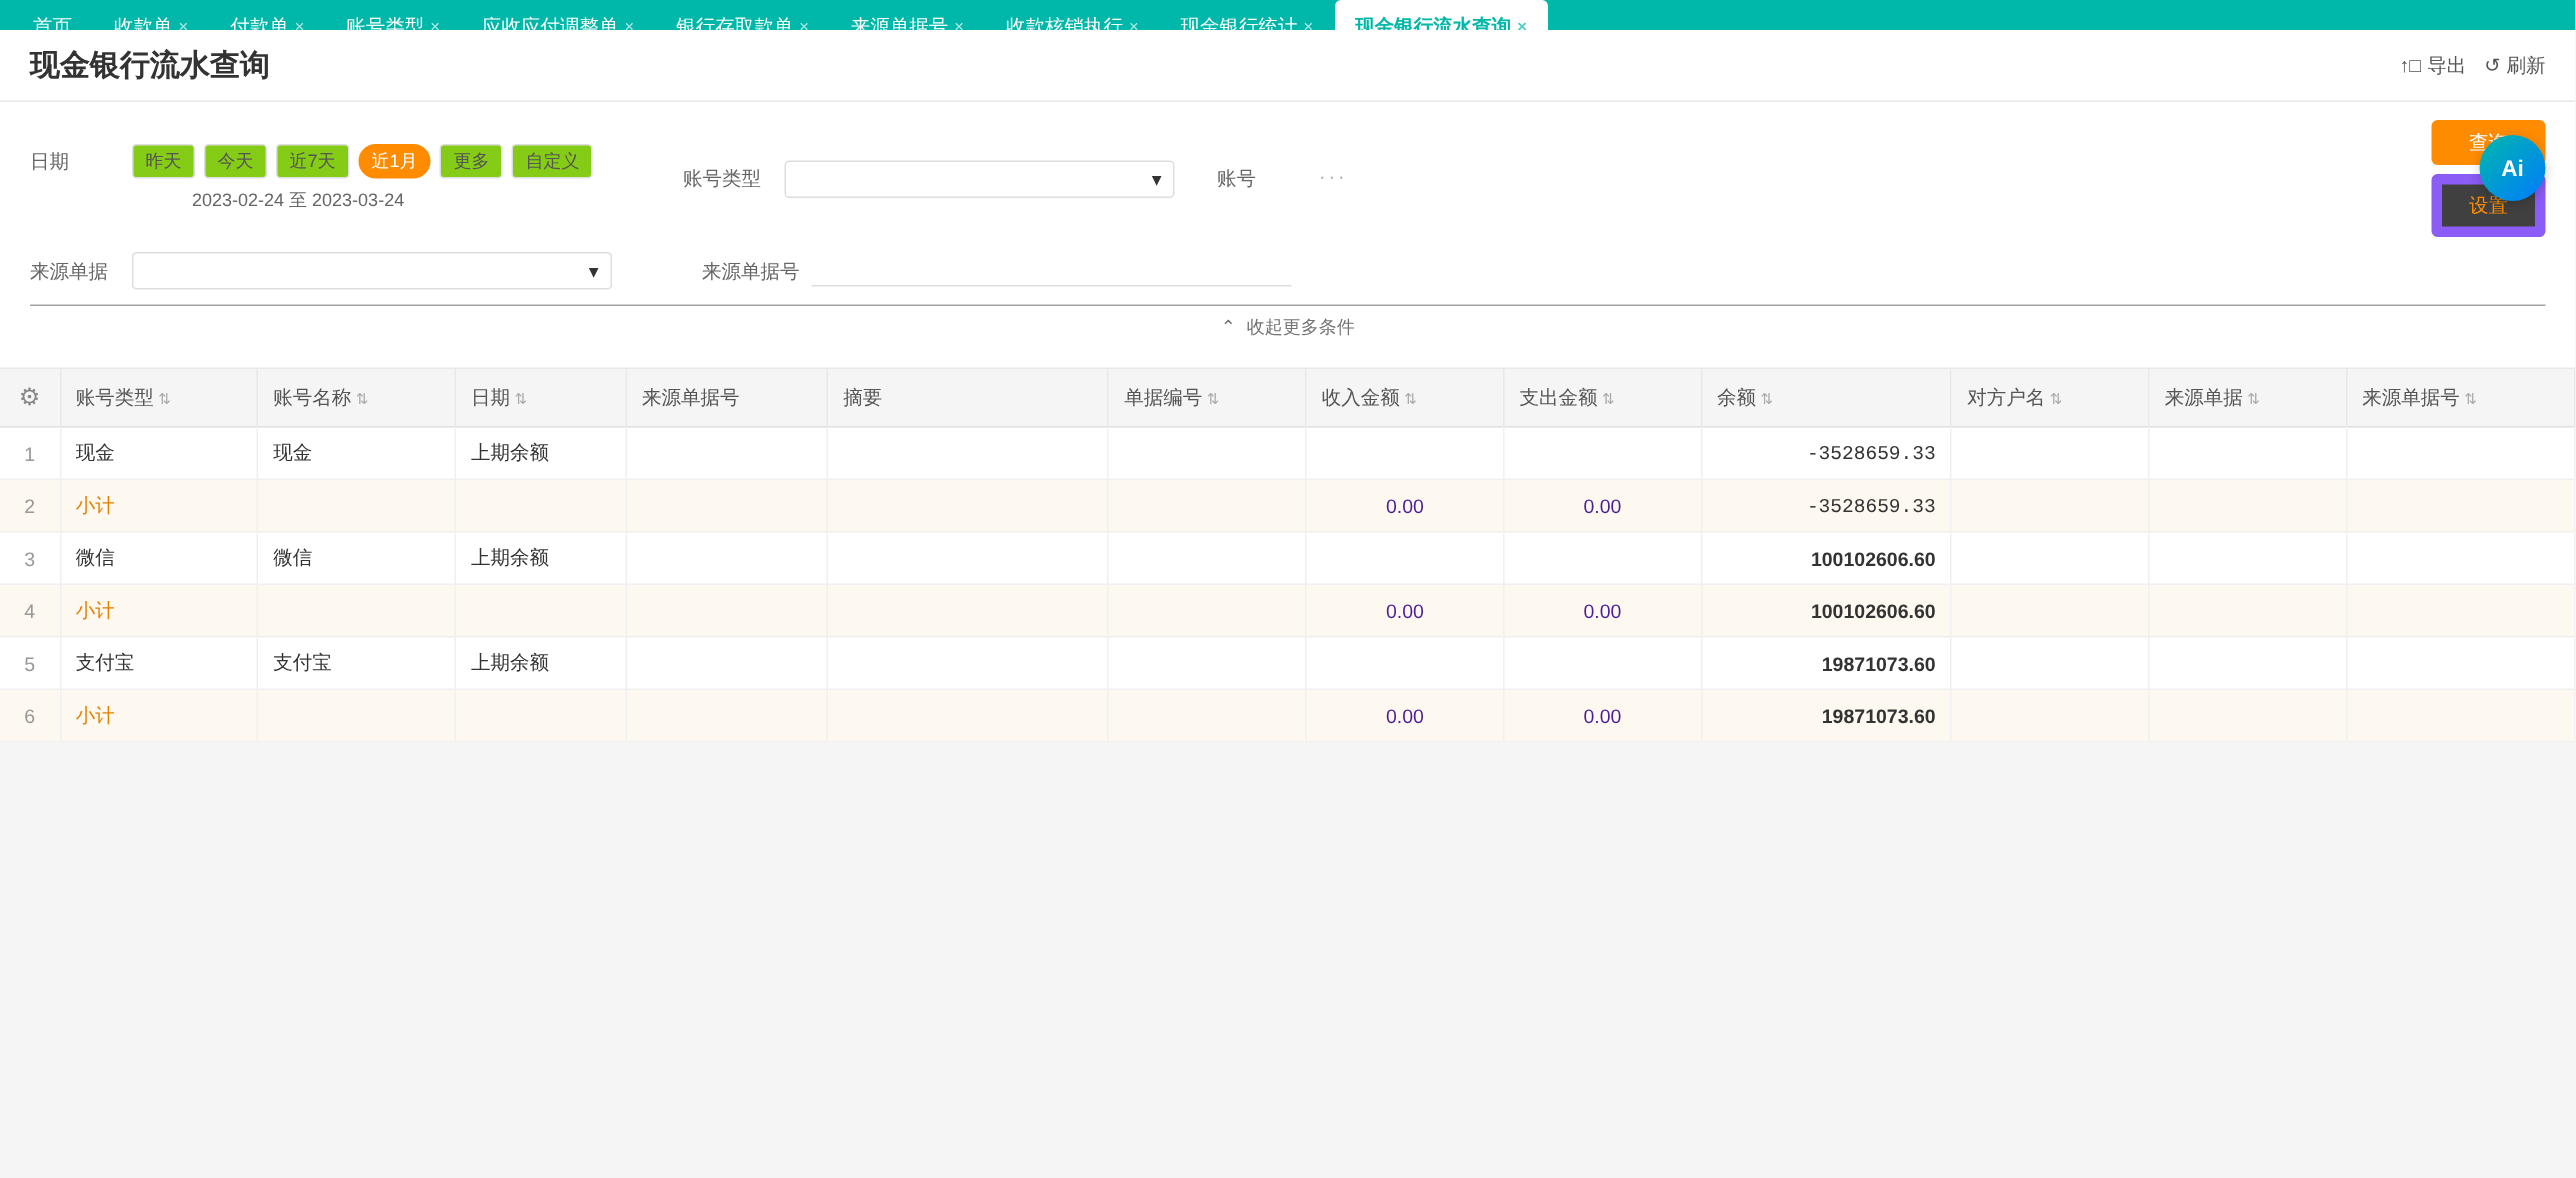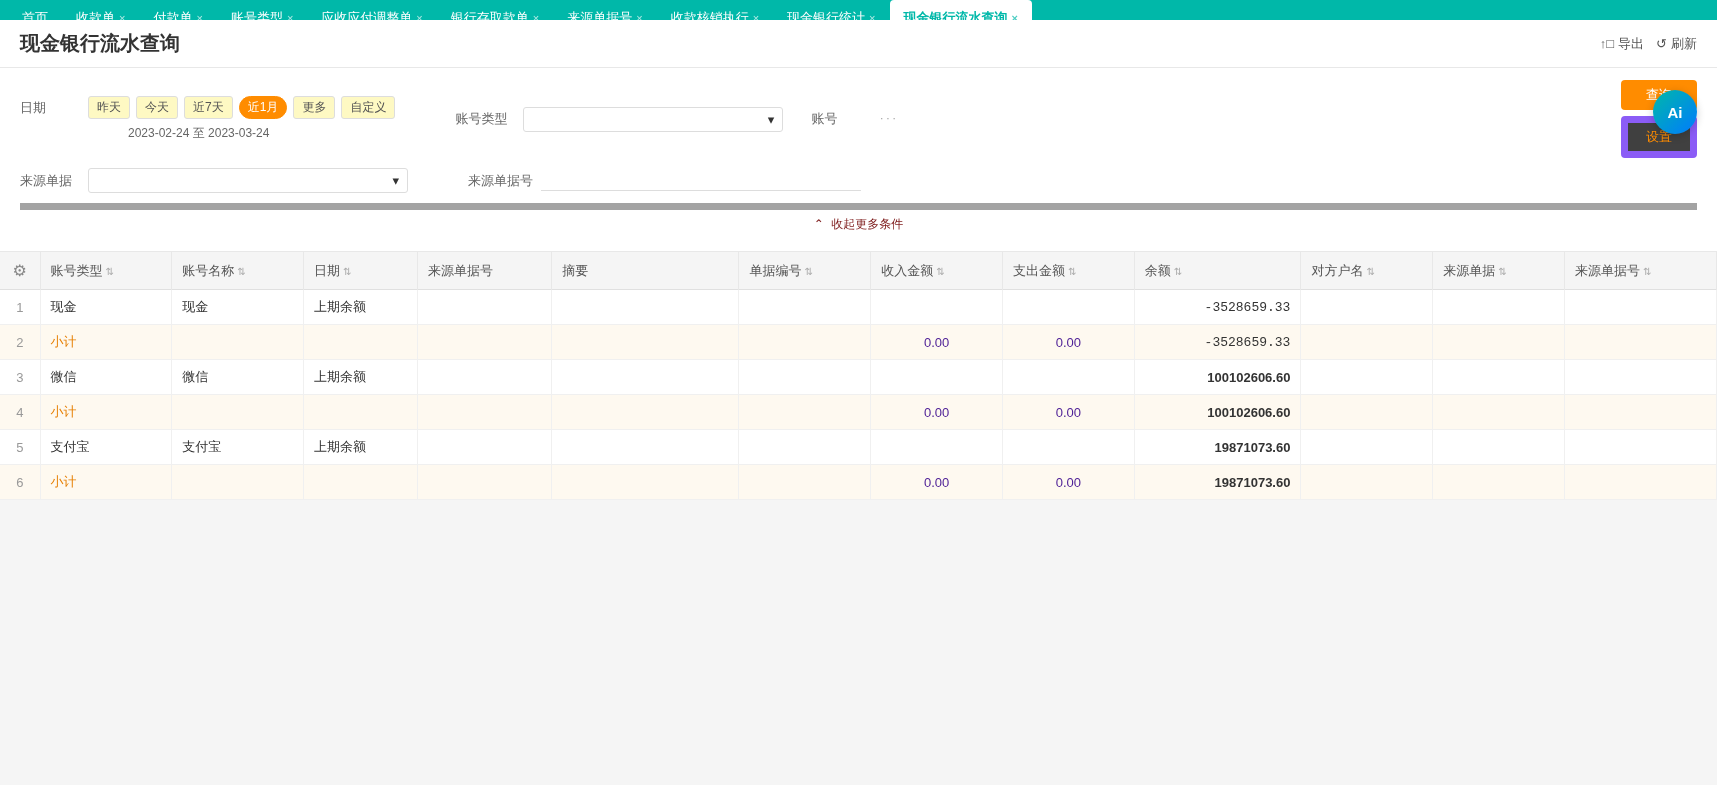--- a/index.html
+++ b/index.html
@@ -97,21 +97,21 @@
       display: flex;
       align-items: center;
       gap: 6px;
     }
     .date-btn {
       padding: 2px 8px;
       border: 1px solid #ddd;
       border-radius: 3px;
       cursor: pointer;
       font-size: 12px;
-      background: #fef9c3;
+      background: #84cc16;
       color: #555;
     }
     .date-btn.active {
       background: #ff8c00;
       border-color: #ff8c00;
       color: #fff;
       border-radius: 12px;
     }
     .date-range {
       font-size: 12px;
@@ -156,24 +156,24 @@
       color: #ff8c00;
       border: 7px solid #8b5cf6;
       border-radius: 4px;
       padding: 5px 18px;
       cursor: pointer;
       font-size: 13px;
     }
     .collapse-bar {
       text-align: center;
       padding: 6px;
-      color: #7f1d1d;
+      color: #737373;
       cursor: pointer;
       font-size: 12px;
-      border-top: 7px solid #a3a3a3;
+      border-top: 1px solid #a3a3a3;
     }
     .chevron-up::before { content: "⌃"; margin-right: 4px; }
 
     
     .table-wrapper {
       background: #fff;
       margin: 0;
     }
     table {
       width: 100%;

